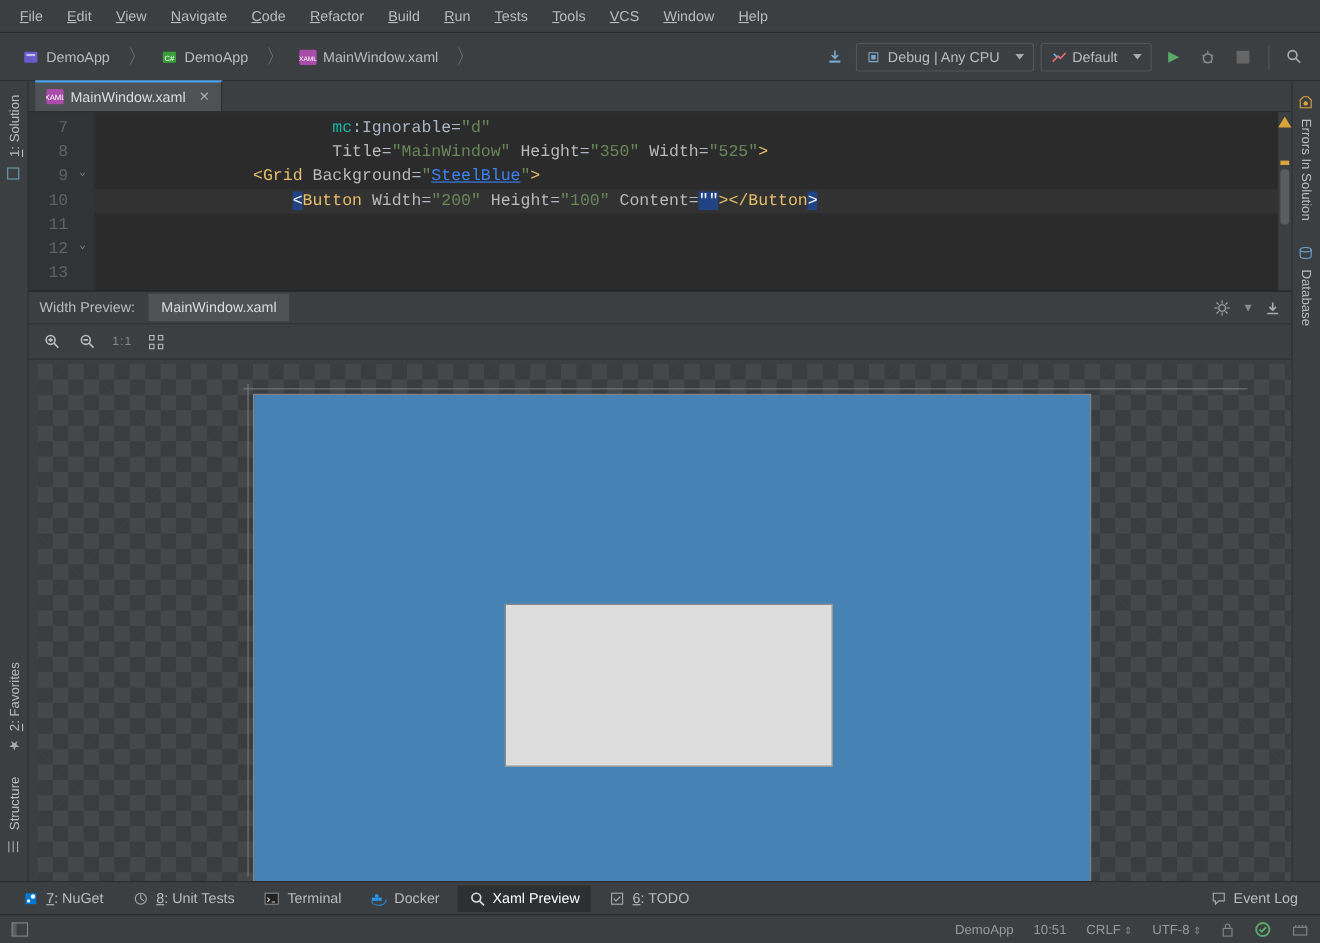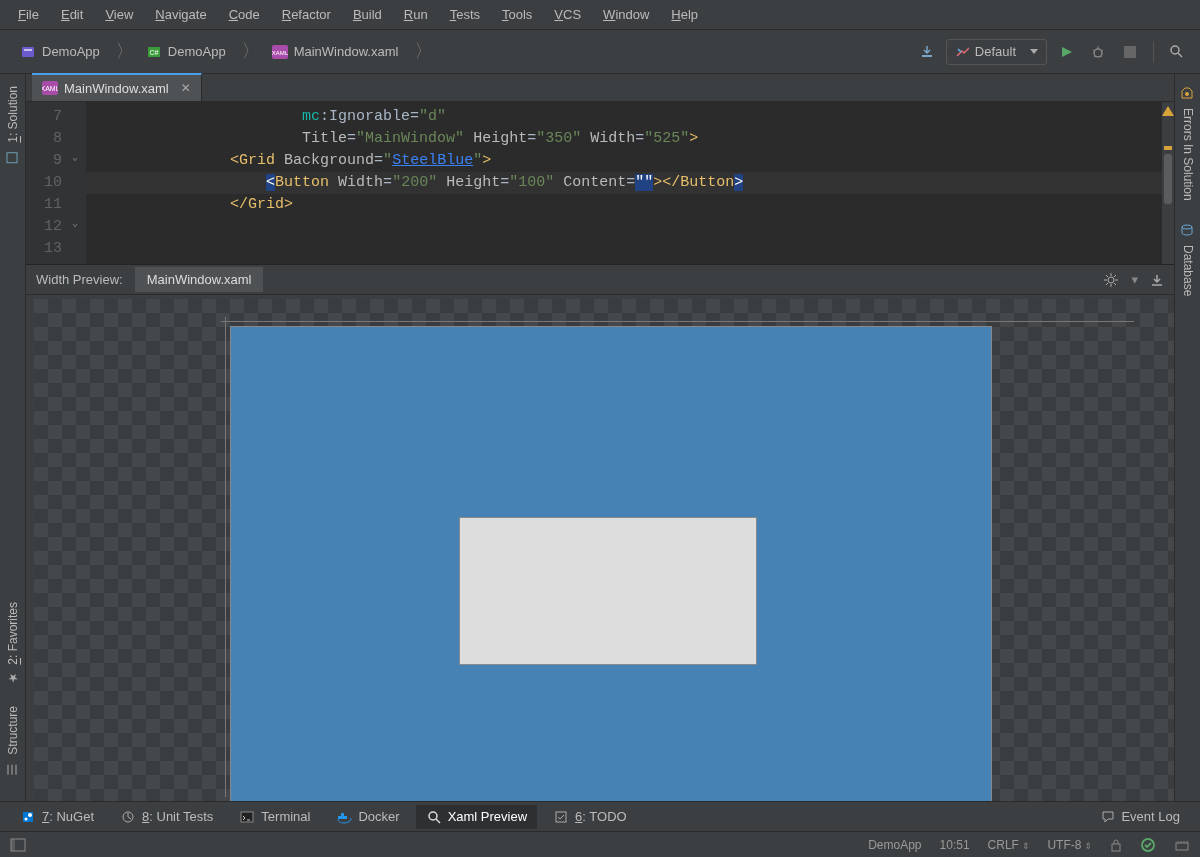--- a/index.html
+++ b/index.html
@@ -304,20 +304,28 @@
       </span>
       <span class="crumb-sep">〉</span>
     </div>
   <div class="spacer"></div>
   <span class="tool-btn">
     <svg width="16" height="16">
         <path d="M8 2v7M5 6l3 3 3-3" stroke="#7aa7c7" stroke-width="1.5" fill="none"></path>
         <rect x="3" y="11" width="10" height="2" fill="#7aa7c7"></rect>
       </svg>
   </span>
+  <div class="run-box">
+    <svg width="14" height="14">
+        <path d="M3 3h8v8H3z" fill="none" stroke="#7aa7c7"></path>
+        <path d="M5 5h4v4H5z" fill="#7aa7c7"></path>
+      </svg>
+    <span>Debug | Any CPU</span>
+    <span class="dropdown-caret"></span>
+  </div>
   <div class="run-box">
     <svg width="14" height="14">
         <path d="M2 11l5-5 2 2 5-5" stroke="#e06c75" fill="none" stroke-width="1.5"></path>
         <path d="M3 4l3 3" stroke="#61afef" stroke-width="1.5"></path>
       </svg>
     <span>Default</span>
     <span class="dropdown-caret"></span>
   </div>
   <span class="tool-btn play">
     <svg width="14" height="14">
@@ -398,21 +406,20 @@
         <svg width="16" height="16">
             <path d="M3 9l5-5 3 3-5 5-3 1z" fill="#ccc"></path>
             <rect x="10" y="2" width="3" height="3" fill="#ccc" transform="rotate(45 11 3)"></rect>
           </svg>
       </span>
       <div class="codelines" id="codelines">
           <div class="line"><span>        </span>                <span class="t-nsattr">mc</span><span class="">:Ignorable=</span><span class="t-str">"d"</span></div>
           <div class="line"><span>        </span>                <span class="t-attr">Title</span><span class="">=</span><span class="t-str">"MainWindow"</span><span class=""> </span><span class="t-attr">Height</span><span class="">=</span><span class="t-str">"350"</span><span class=""> </span><span class="t-attr">Width</span><span class="">=</span><span class="t-str">"525"</span><span class="t-tag">&gt;</span></div>
           <div class="line"><span>        </span>        <span class="t-tag">&lt;</span><span class="t-tag">Grid</span><span class=""> </span><span class="t-attr">Background</span><span class="">=</span><span class="t-str">"</span><span class="t-link">SteelBlue</span><span class="t-str">"</span><span class="t-tag">&gt;</span></div>
           <div class="line hl"><span>        </span>            <span class="t-sel">&lt;</span><span class="t-tag">Button</span><span class=""> </span><span class="t-attr">Width</span><span class="">=</span><span class="t-str">"200"</span><span class=""> </span><span class="t-attr">Height</span><span class="">=</span><span class="t-str">"100"</span><span class=""> </span><span class="t-attr">Content</span><span class="">=</span><span class="t-sel">""</span><span class="t-tag">&gt;</span><span class="t-tag">&lt;/</span><span class="t-tag">Button</span><span class="t-sel">&gt;</span></div>
-          <div class="line"><span>        </span>        <span class="t-tag">&lt;/</span><span class="t-tag">Grid</span><span class="t-tag">&gt;</span></div>
           <div class="line"><span>        </span></div>
         </div>
       <div class="code-right-stripe">
         <div class="warn-tri"></div>
         <div class="mark-yellow"></div>
         <div class="scrollbar-thumb"></div>
       </div>
     </div>
 
     <div class="pane-header">
@@ -428,20 +435,43 @@
         <span style="color:#888">▾</span>
         <span>
           <svg width="14" height="14">
               <path d="M7 2v7M4 6l3 3 3-3" stroke="#aaa" fill="none" stroke-width="1.5"></path>
               <path d="M2 12h10" stroke="#aaa" stroke-width="1.5"></path>
             </svg>
         </span>
       </div>
     </div>
 
+    <div class="preview-toolbar">
+      <span class="pt-btn">
+        <svg width="16" height="16">
+            <circle cx="6" cy="6" r="4" fill="none" stroke="#bbb" stroke-width="1.5"></circle>
+            <path d="M9 9l4 4M6 4v4M4 6h4" stroke="#bbb" stroke-width="1.5"></path>
+          </svg>
+      </span>
+      <span class="pt-btn">
+        <svg width="16" height="16">
+            <circle cx="6" cy="6" r="4" fill="none" stroke="#bbb" stroke-width="1.5"></circle>
+            <path d="M9 9l4 4M4 6h4" stroke="#bbb" stroke-width="1.5"></path>
+          </svg>
+      </span>
+      <span class="pt-label">1:1</span>
+      <span class="pt-btn">
+        <svg width="16" height="16">
+            <rect x="2" y="2" width="4" height="4" fill="none" stroke="#bbb"></rect>
+            <rect x="10" y="2" width="4" height="4" fill="none" stroke="#bbb"></rect>
+            <rect x="2" y="10" width="4" height="4" fill="none" stroke="#bbb"></rect>
+            <rect x="10" y="10" width="4" height="4" fill="none" stroke="#bbb"></rect>
+          </svg>
+      </span>
+    </div>
 
     <div class="preview-wrap">
       <div class="checker"></div>
       <div class="ruler-h"></div>
       <div class="ruler-v"></div>
       <div class="design-surface">
         <div class="design-button"></div>
       </div>
     </div>
   </div>

